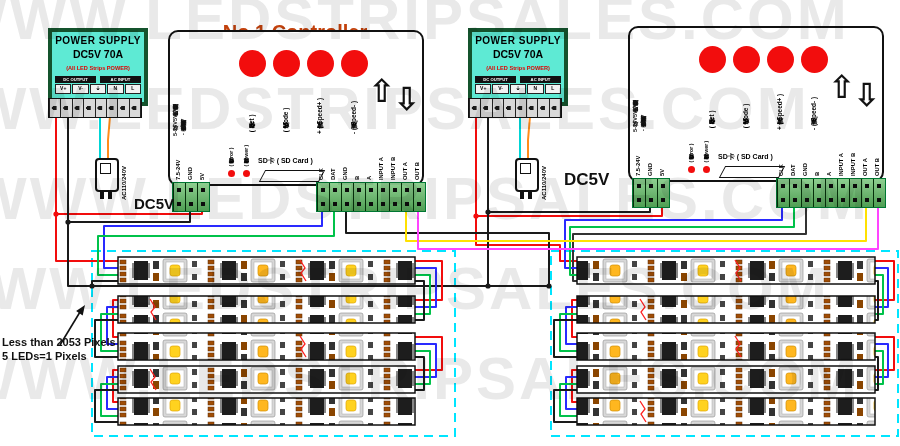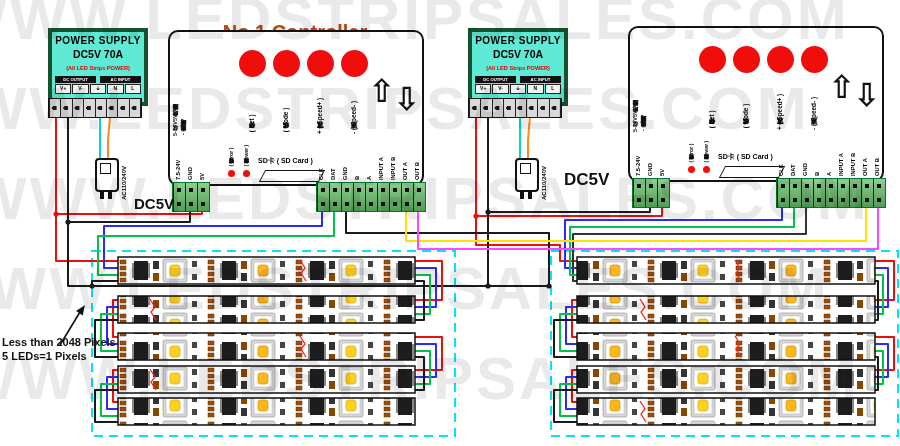--- a/index.html
+++ b/index.html
@@ -343,21 +343,21 @@
     <div class="tlabel vt" style="left:204px;">B</div>
     <div class="tlabel vt" style="left:216px;">A</div>
     <div class="tlabel vt" style="left:228px;">INPUT A</div>
     <div class="tlabel vt" style="left:240px;">INPUT B</div>
     <div class="tlabel vt" style="left:252px;">OUT A</div>
     <div class="tlabel vt" style="left:264px;">OUT B</div>
   </div>
 
   <div class="dc5v" style="left:134px;top:195px;font-size:15px;">DC5V</div>
   <div class="dc5v" style="left:564px;top:170px;font-size:17px;">DC5V</div>
-  <div class="annot" style="left:2px;top:336px;">Less than 2048 Pixels</div>
+  <div class="annot" style="left:2px;top:336px;">Less than 2053 Pixels</div>
   <div class="annot" style="left:2px;top:350px;">5 LEDs=1 Pixels</div>
 
   <div class="wm" style="top:-16px;margin-left:-50px;">WWW.LEDSTRIPSALES.COM</div>
   <div class="wm" style="top:74px;margin-left:-90px;">WWW.LEDSTRIPSALES.COM</div>
   <div class="wm" style="top:164px;margin-left:-30px;">WWW.LEDSTRIPSALES.COM</div>
   <div class="wm" style="top:254px;margin-left:-70px;">WWW.LEDSTRIPSALES.COM</div>
   <div class="wm" style="top:344px;margin-left:-40px;">WWW.LEDSTRIPSALES.COM</div>
 
 </div>
 

